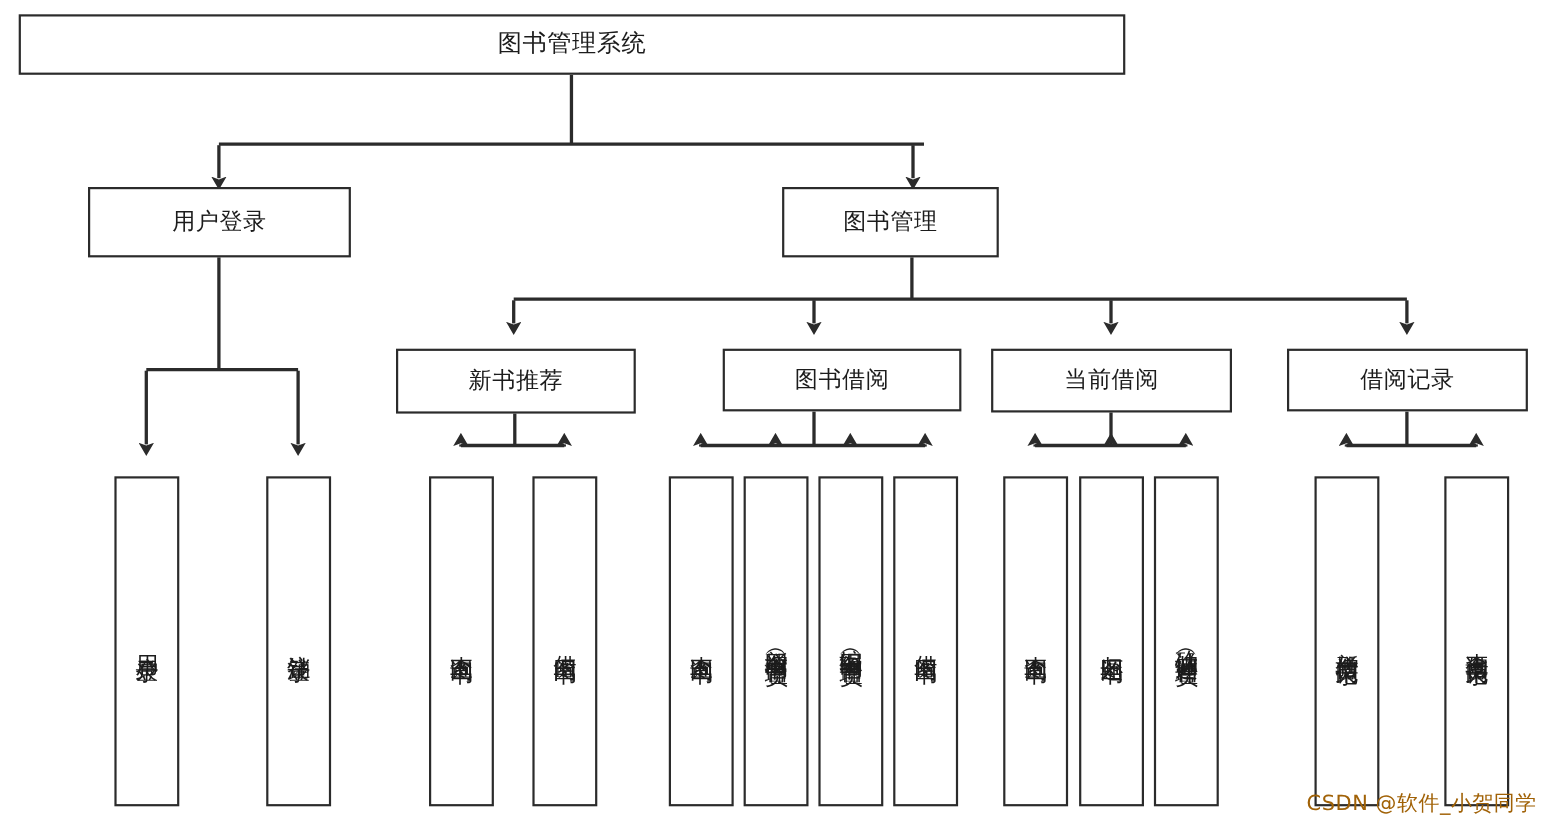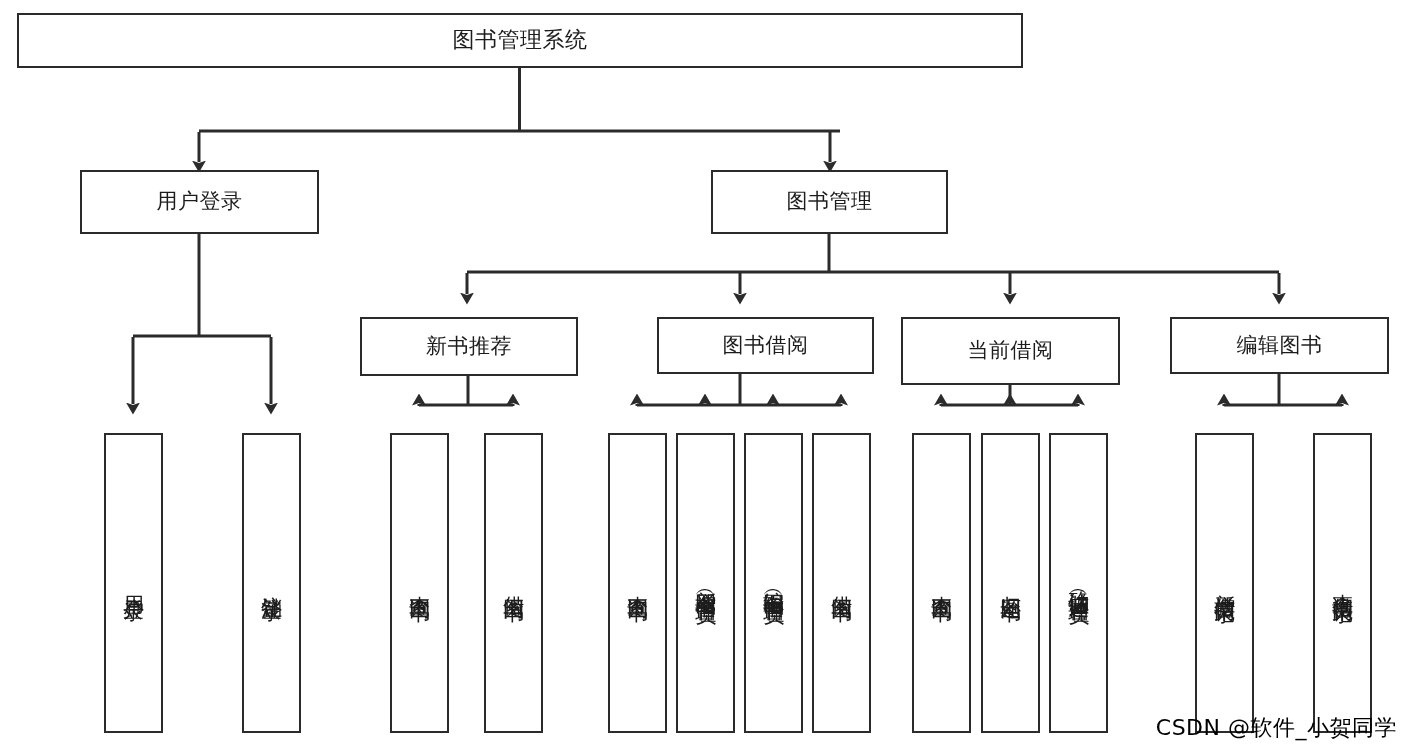--- a/index.html
+++ b/index.html
@@ -55,22 +55,22 @@
     display: block;
     white-space: nowrap;
   }
   #root-node {
     font-size: 22px;
   }
   #watermark {
     position: absolute;
     right: 8px;
     bottom: 4px;
-    font-size: 22px;
-    color: #000000;
+    font-size: 19px;
+    color: #a16207;
     letter-spacing: 0.5px;
     white-space: nowrap;
     font-family: "DejaVu Sans", "Liberation Sans", sans-serif;
     text-align: center;
   }
 </style>
 </head>
 <body>
 
 <div id="canvas">
@@ -122,26 +122,26 @@
       <path d="M1279,374 L1279,405"></path>
       <path d="M1224,405 L1342,405"></path>
       <path d="M1224,406 L1224,404" marker-end="url(#arrow)"></path>
       <path d="M1342,406 L1342,404" marker-end="url(#arrow)"></path>
     </g>
   </svg>
 
   <div class="node h" id="root-node" style="left:17px; top:13px; width:1006px; height:55px;">图书管理系统</div>
 
   <div class="node h" style="left:80px; top:170px; width:239px; height:64px;">用户登录</div>
-  <div class="node h" style="left:711px; top:170px; width:237px; height:64px;">图书管理</div>
+  <div class="node h" style="left:711px; top:170px; width:197px; height:64px;">图书管理</div>
 
   <div class="node h" style="left:360px; top:317px; width:218px; height:59px;">新书推荐</div>
   <div class="node h" style="left:632px; top:317px; width:217px; height:57px;margin-left:25px;">图书借阅</div>
-  <div class="node h" style="left:901px; top:317px; width:219px; height:68px;">当前借阅</div>
-  <div class="node h" style="left:1170px; top:317px; width:219px; height:57px;">编辑图书</div>
+  <div class="node h" style="left:901px; top:317px; width:219px; height:58px;">当前借阅</div>
+  <div class="node h" style="left:1170px; top:317px; width:219px; height:57px;">借阅记录</div>
 
   <div class="node v" style="left:104px; top:433px; width:59px; height:300px;">
     <span class="vtext">用户登录</span>
   </div>
   <div class="node v" style="left:242px; top:433px; width:59px; height:300px;">
     <span class="vtext">注销登录</span>
   </div>
 
   <div class="node v" style="left:390px; top:433px; width:59px; height:300px;">
     <span class="vtext">查询图书</span>

